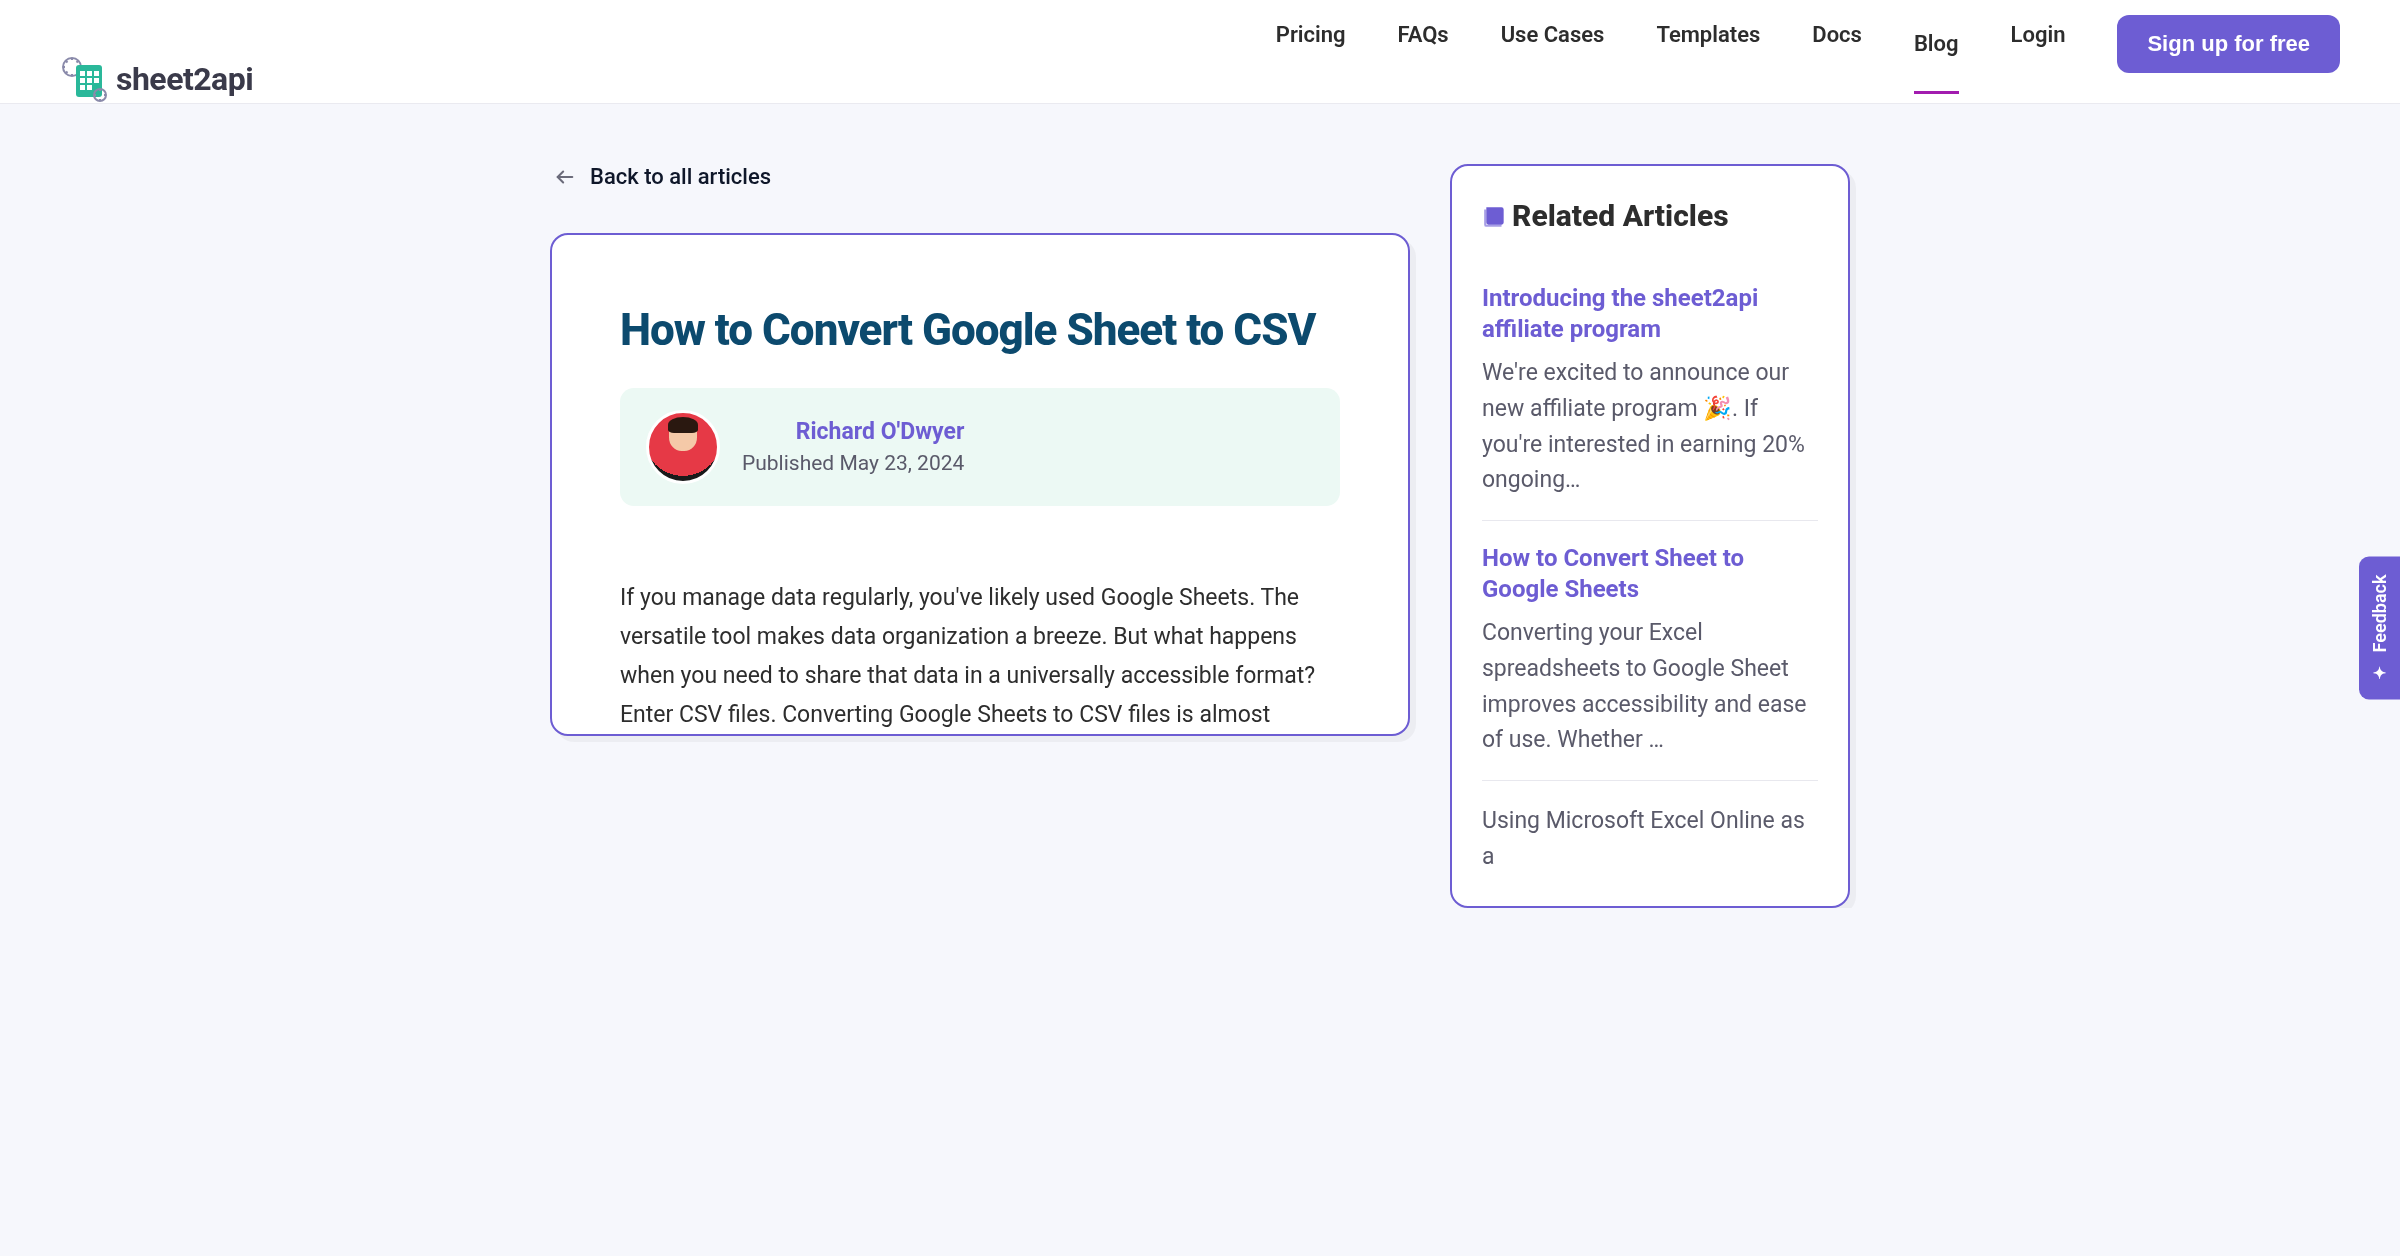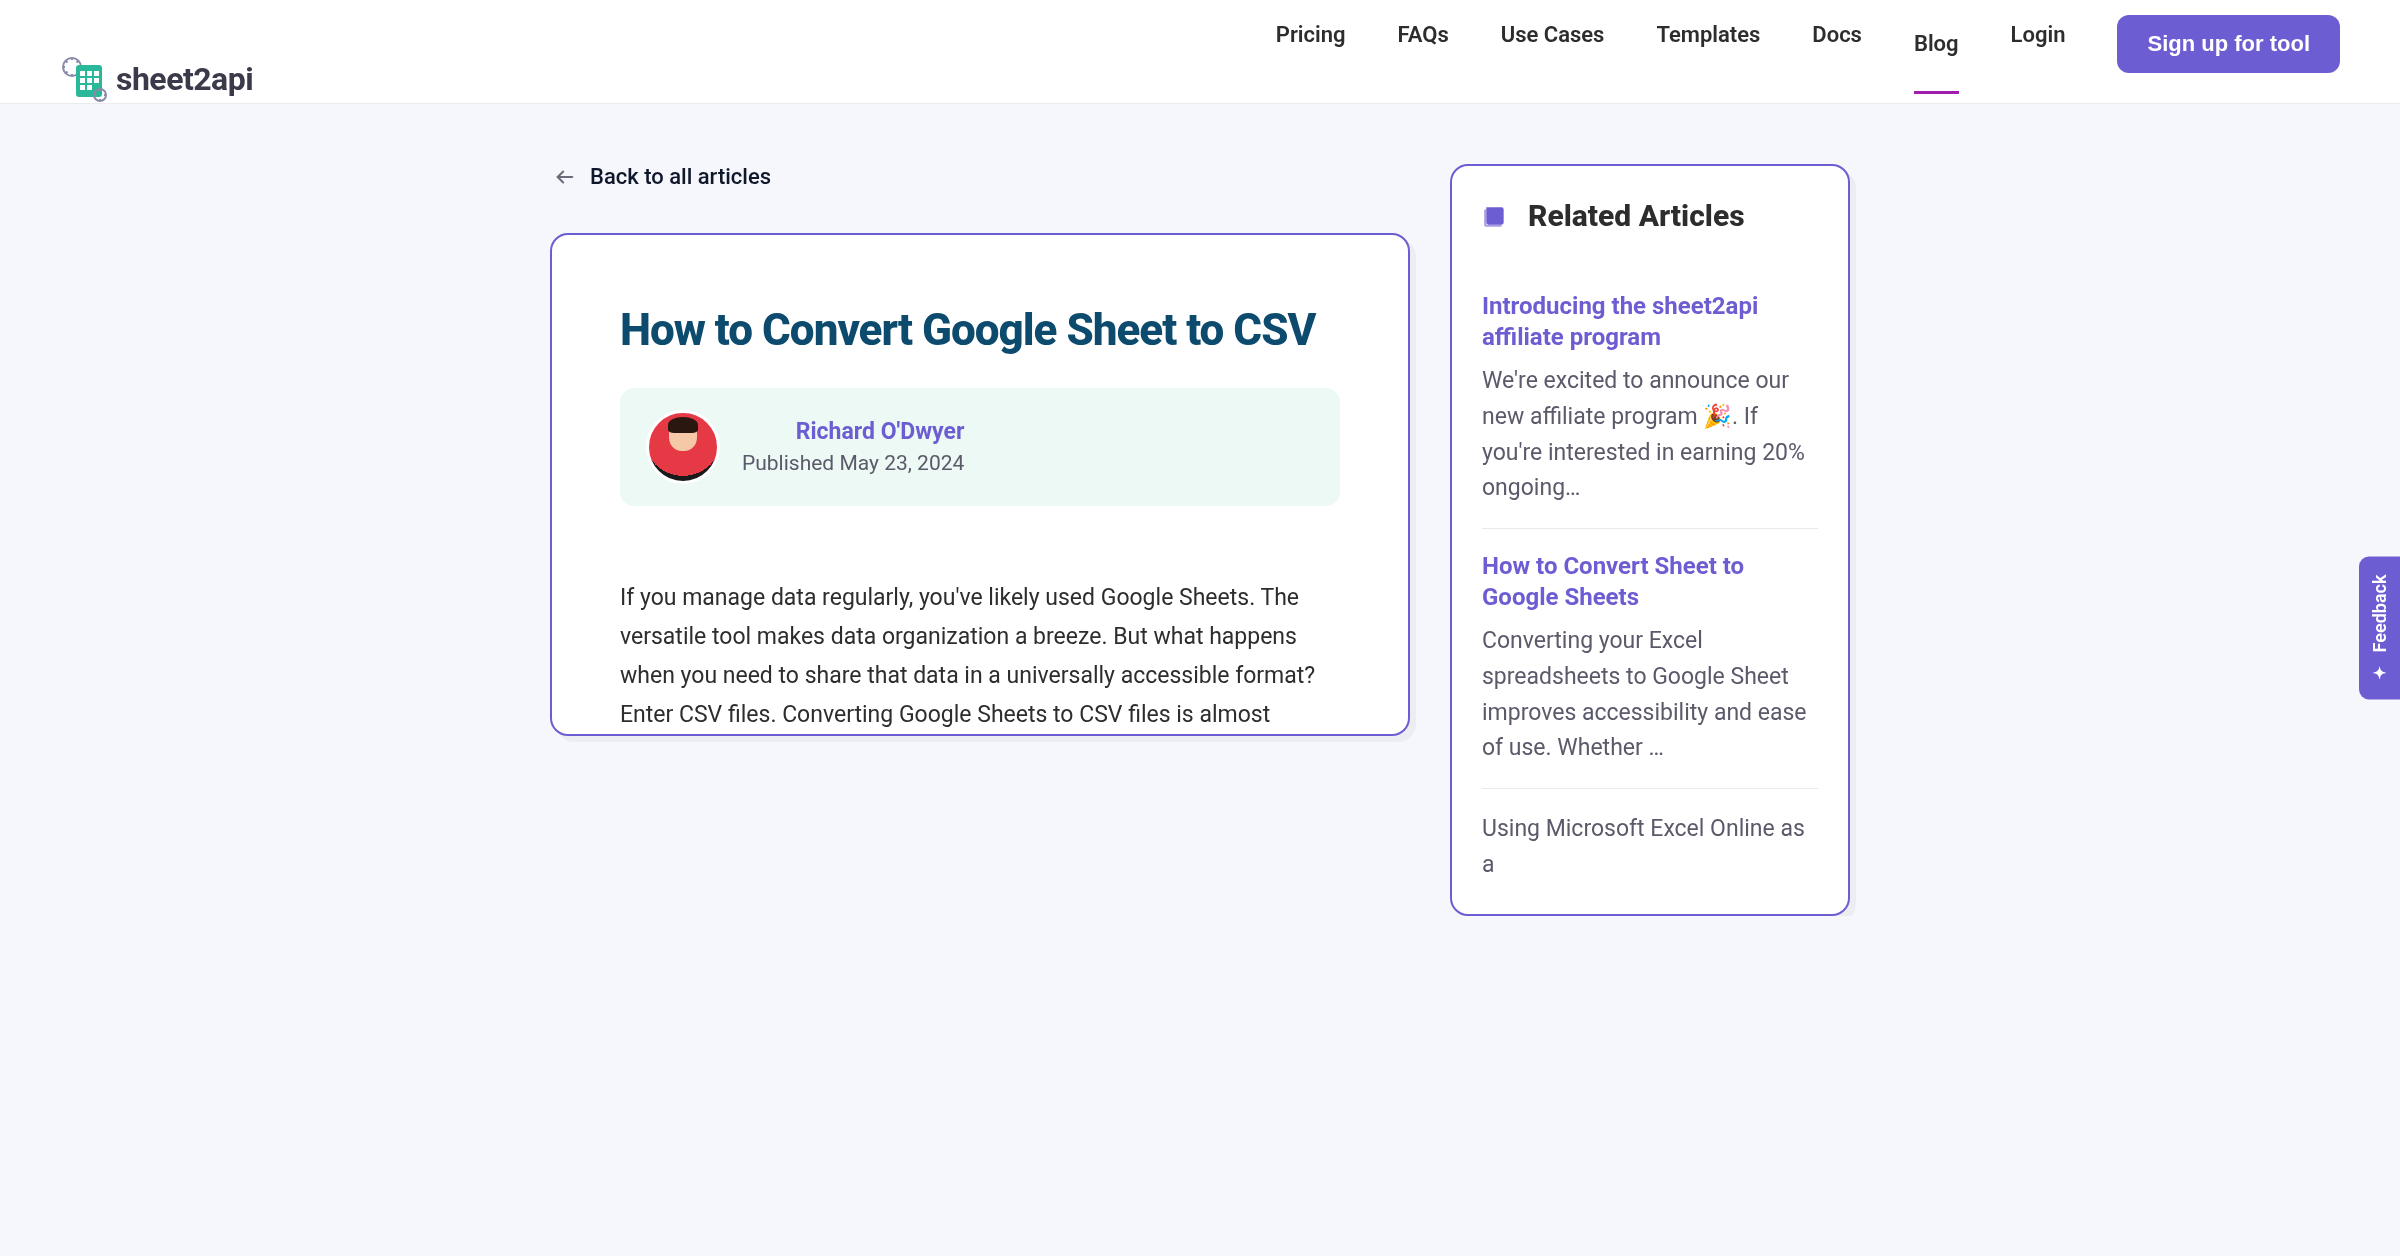--- a/index.html
+++ b/index.html
@@ -171,22 +171,22 @@
 .related-card {
   background: #ffffff;
   border: 2px solid #6d5dd3;
   border-radius: 18px;
   padding: 32px 30px;
   box-shadow: 6px 6px 0 rgba(0,0,0,0.04);
 }
 .related-header {
   display: flex;
   align-items: center;
-  gap: 20px;
-  margin-bottom: 36px;
+  gap: 4px;
+  margin-bottom: 28px;
 }
 .related-icon {
   width: 26px;
   height: 26px;
   color: #6d5dd3;
 }
 .related-title {
   font-size: 30px;
   font-weight: 800;
   color: #2d2d2d;
@@ -267,21 +267,21 @@
     <span class="logo-text">sheet2api</span>
   </div>
   <nav class="nav">
     <a class="nav-link">Pricing</a>
     <a class="nav-link">FAQs</a>
     <a class="nav-link">Use Cases</a>
     <a class="nav-link">Templates</a>
     <a class="nav-link">Docs</a>
     <a class="nav-link active">Blog</a>
     <a class="nav-link">Login</a>
-    <button class="signup-btn">Sign up for tool</button>
+    <button class="signup-btn">Sign up for free</button>
   </nav>
 </header>
 
 <div class="container">
   <div class="main-col">
     <div class="back-link">
       <span class="back-arrow">
         <svg viewBox="0 0 24 24" width="22" height="22" fill="none" stroke="#6b6b7a" stroke-width="2.2" stroke-linecap="round" stroke-linejoin="round">
           <line x1="20" y1="12" x2="4" y2="12"></line>
           <polyline points="10 18 4 12 10 6"></polyline>

